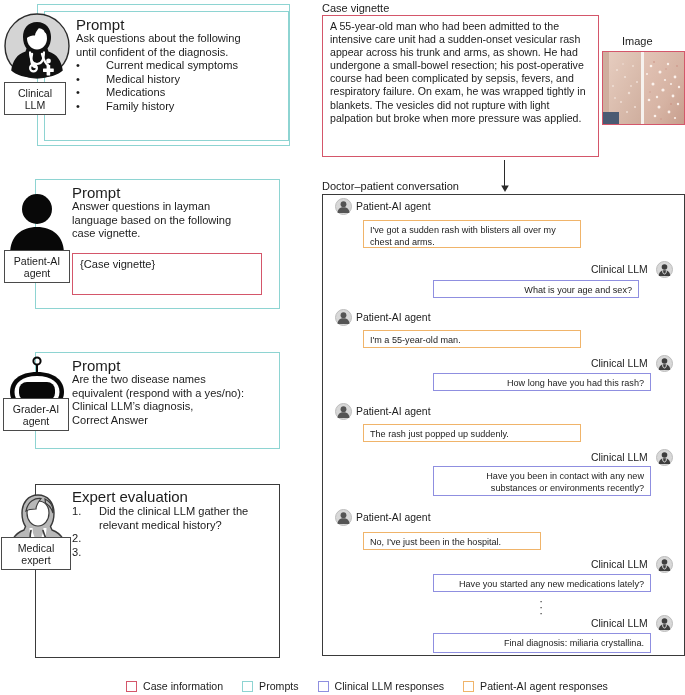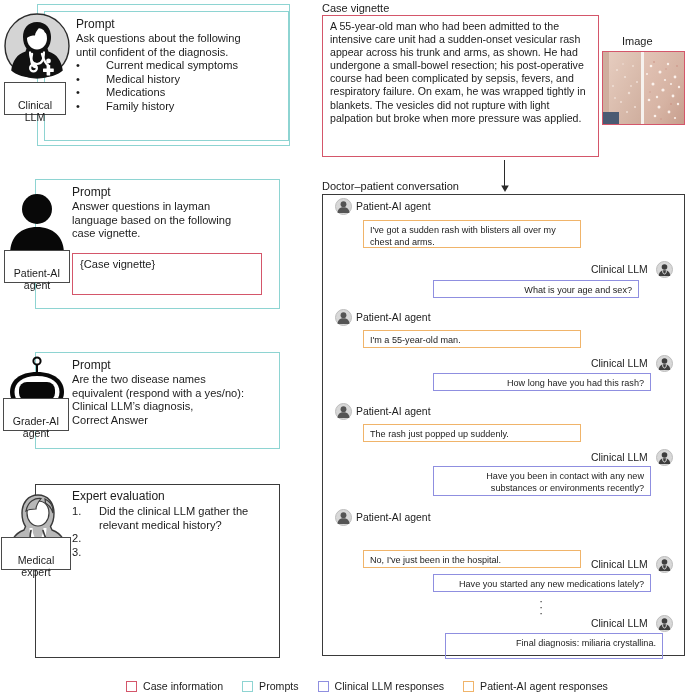--- a/index.html
+++ b/index.html
@@ -38,21 +38,21 @@
 
   .panel-text {
     position: absolute;
     font-size: 11.1px;
     line-height: 13.6px;
     color: #1c1c1c;
     white-space: pre-wrap;
   }
   .panel-title {
     position: absolute;
-    font-size: 12px;
+    font-size: 15px;
     line-height: 13.6px;
     color: #1c1c1c;
   }
 
   
   .bullets { position: absolute; font-size: 11.1px; line-height: 13.6px; }
   .bullets .row { display: flex; }
   .bullets .bul { width: 30px; }
 
   
@@ -65,21 +65,21 @@
   .avatar-wrap { position: absolute; }
   .avatar-label {
     position: absolute;
     box-sizing: border-box;
     border: 1.2px solid #4a4a4a;
     background: #ffffff;
     font-size: 10.6px;
     line-height: 12.4px;
     text-align: center;
     color: #1c1c1c;
-    padding-top: 16px;
+    padding-top: 4px;
   }
 
   
   .sec-label {
     position: absolute;
     font-size: 11px;
     color: #1c1c1c;
   }
   .vignette-box {
     position: absolute;
@@ -424,21 +424,21 @@
 </div>
 <div class="bubble llm" style="left:433px; top:466px; width:218px; height:30px;">Have you been in contact with any new substances or environments recently?</div>
 
 <div class="chat-av" style="left:335px; top:509px;">
   <svg width="15" height="15" viewBox="0 0 15 15">
       <circle cx="7.5" cy="5.2" r="2.9" fill="#555"></circle>
       <path d="M1.6 14 C1.6 10 4.2 8.3 7.5 8.3 C10.8 8.3 13.4 10 13.4 14 Z" fill="#555"></path>
     </svg>
 </div>
 <div class="turn-name" style="left:356px; top:512px;">Patient-AI agent</div>
-<div class="bubble patient" style="left:363px; top:550px; width:218px; height:18px;">No, I've just been in the hospital.</div>
+<div class="bubble patient" style="left:363px; top:532px; width:178px; height:18px;">No, I've just been in the hospital.</div>
 
 <div class="turn-name" style="left:591px; top:559px;">Clinical LLM</div>
 <div class="chat-av" style="left:656px; top:556px;">
   <svg width="15" height="15" viewBox="0 0 15 15">
       <circle cx="7.5" cy="5" r="2.8" fill="#3d3d3d"></circle>
       <path d="M1.8 14 C1.8 10 4.3 8.2 7.5 8.2 C10.7 8.2 13.2 10 13.2 14 Z" fill="#3d3d3d"></path>
       <path d="M5.6 8.4 C5.6 11 6.4 12 7.5 12 C8.6 12 9.4 11 9.4 8.4" stroke="#fff" stroke-width="0.8" fill="none"></path>
     </svg>
 </div>
 <div class="bubble llm" style="left:433px; top:574px; width:218px; height:18px;">Have you started any new medications lately?</div>
@@ -448,21 +448,21 @@
 ·</div>
 
 <div class="turn-name" style="left:591px; top:618px;">Clinical LLM</div>
 <div class="chat-av" style="left:656px; top:615px;">
   <svg width="15" height="15" viewBox="0 0 15 15">
       <circle cx="7.5" cy="5" r="2.8" fill="#3d3d3d"></circle>
       <path d="M1.8 14 C1.8 10 4.3 8.2 7.5 8.2 C10.7 8.2 13.2 10 13.2 14 Z" fill="#3d3d3d"></path>
       <path d="M5.6 8.4 C5.6 11 6.4 12 7.5 12 C8.6 12 9.4 11 9.4 8.4" stroke="#fff" stroke-width="0.8" fill="none"></path>
     </svg>
 </div>
-<div class="bubble llm" style="left:445px; top:633px; width:218px; height:26px;">Final diagnosis: miliaria crystallina.</div>
+<div class="bubble llm" style="left:433px; top:633px; width:218px; height:20px;">Final diagnosis: miliaria crystallina.</div>
 
 <div class="legend" style="left:126px; top:680px;">
   <div class="legend-item">
     <span class="legend-sw" style="border:1.3px solid #d4566a;"></span>
     <span class="legend-txt">Case information</span>
   </div>
   <div class="legend-item">
     <span class="legend-sw" style="border:1.3px solid #8ed4d2;"></span>
     <span class="legend-txt">Prompts</span>
   </div>

